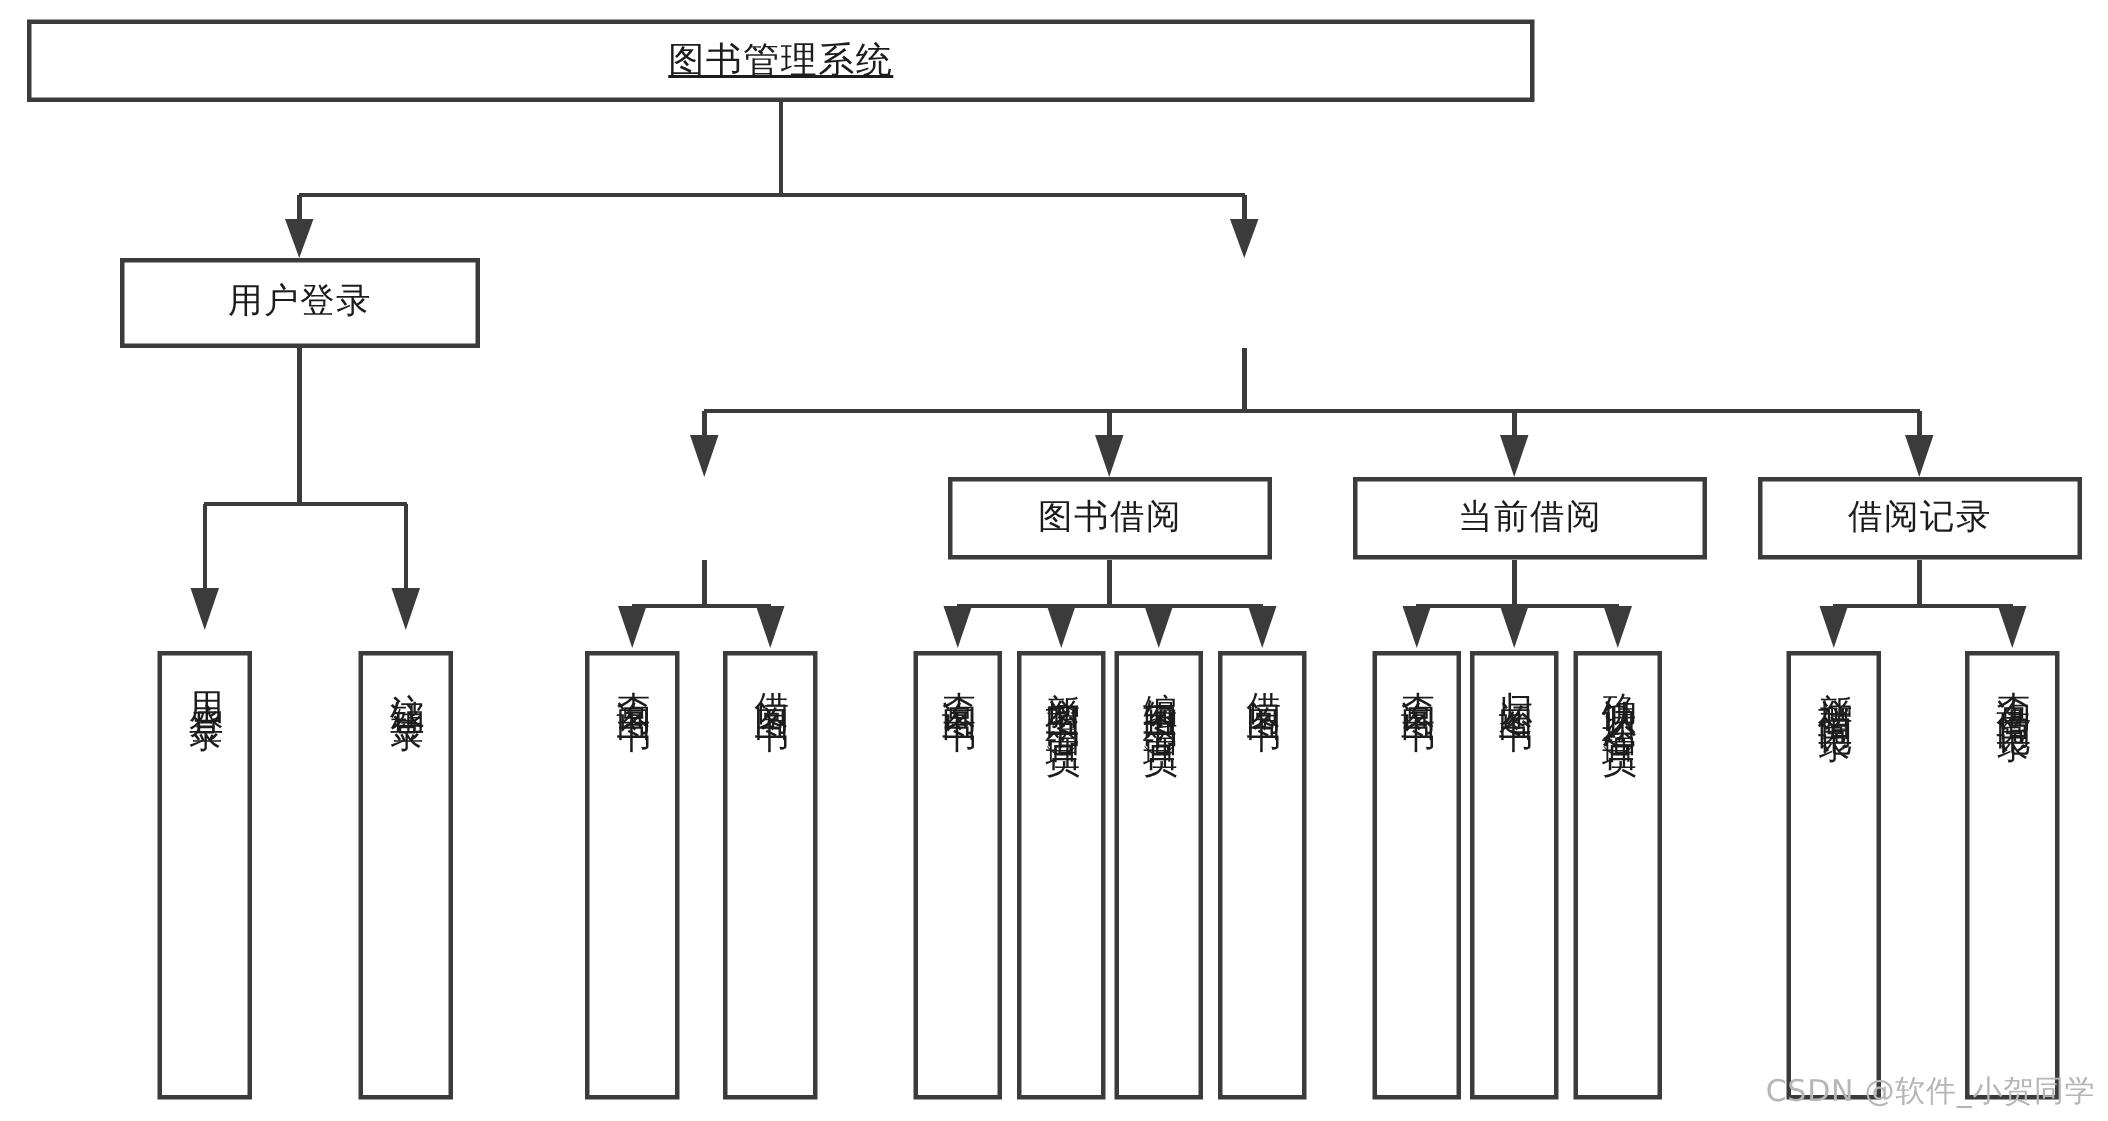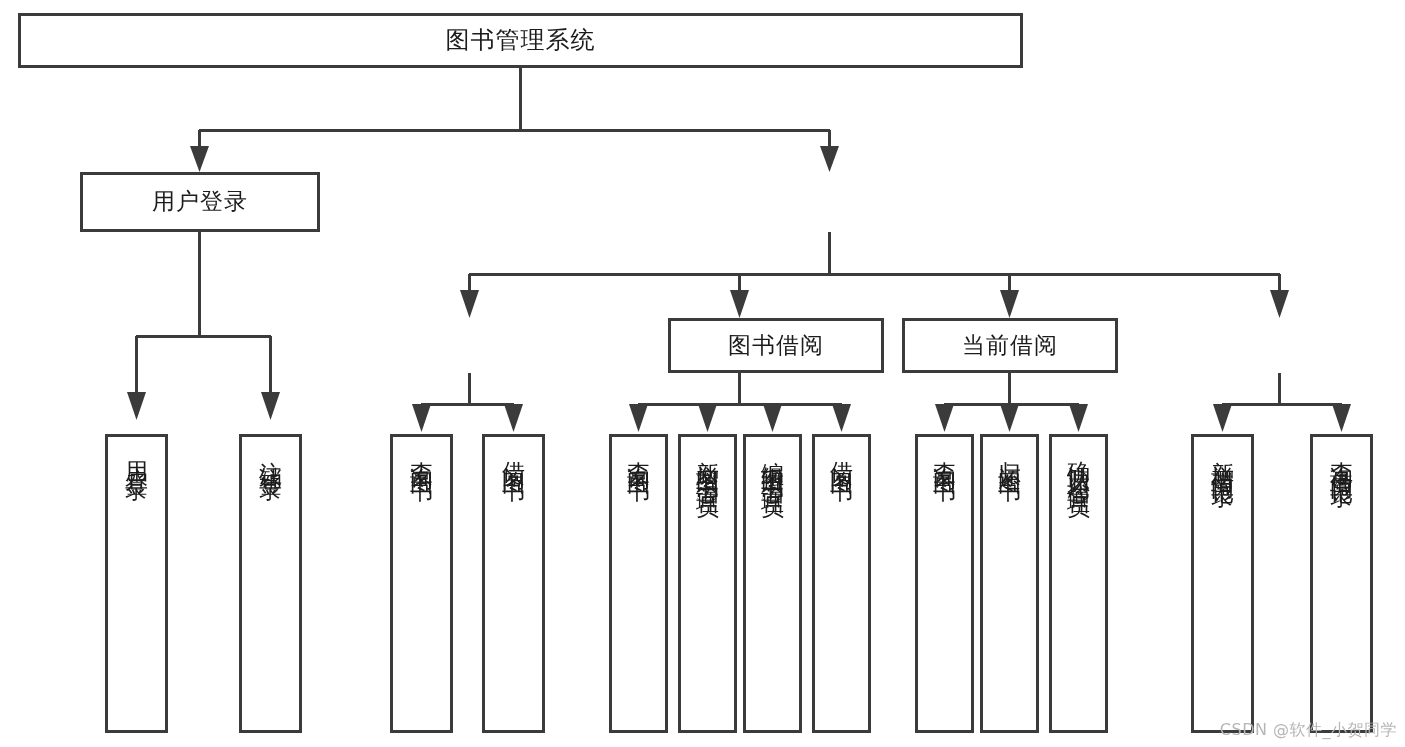--- a/index.html
+++ b/index.html
@@ -46,21 +46,21 @@
     display:block;
     line-height:1.28;
     text-align:center;
     white-space:pre;
   }
   
   .node.h .label{
     font-size:23px;
     letter-spacing:1px;
   }
-  .node.root .label{ font-size:24px; }
+  .node.root .label{ font-size:24px;text-decoration:underline; }
 
   
   .node.v{
     align-items:flex-start;
     justify-content:center;
     padding-top:6px;
   }
   .node.v .label{
     writing-mode:vertical-rl;
     text-orientation:upright;
@@ -68,21 +68,21 @@
     letter-spacing:6px;
     line-height:1;
   }
   .node.v.tall .label{ letter-spacing:5px; }
 
   
   #watermark{
     position:absolute;
     right:8px;
     bottom:6px;
-    font-size:16px;
+    font-size:20px;
     color:#b6b6b6;
     letter-spacing:0.5px;
     white-space:nowrap;
     z-index:4;
     font-family:"DejaVu Sans","Liberation Sans",sans-serif;
     text-align:center;
   }
 </style>
 </head>
 <body>
@@ -168,28 +168,31 @@
   <div class="node h root" style="left:18px; top:13px; width:1005px; height:55px;">
     <span class="label">图书管理系统</span>
   </div>
 
   <div class="node h" style="left:80px; top:172px; width:240px; height:60px;">
     <span class="label">用户登录</span>
   </div>
 
 
 
-  <div class="node h" style="left:668px; top:318px; width:216px; height:55px;">
+  <div class="node h" style="left:632px; top:318px; width:216px; height:55px;">
     <span class="label">图书借阅</span>
   </div>
 
-  <div class="node h" style="left:902px; top:318px; width:216px; height:55px;">
+  <div class="node h" style="left:902px; top:318px; width:236px; height:55px;">
     <span class="label">当前借阅</span>
   </div>
 
+  <div class="node h" style="left:1172px; top:318px; width:216px; height:55px;">
+    <span class="label">借阅记录</span>
+  </div>
 
   <div class="node v" style="left:105px; top:434px; width:63px; height:299px;">
     <span class="label">用户登录</span>
   </div>
 
   <div class="node v" style="left:239px; top:434px; width:63px; height:299px;">
     <span class="label">注销登录</span>
   </div>
 
   <div class="node v" style="left:390px; top:434px; width:63px; height:299px;">

